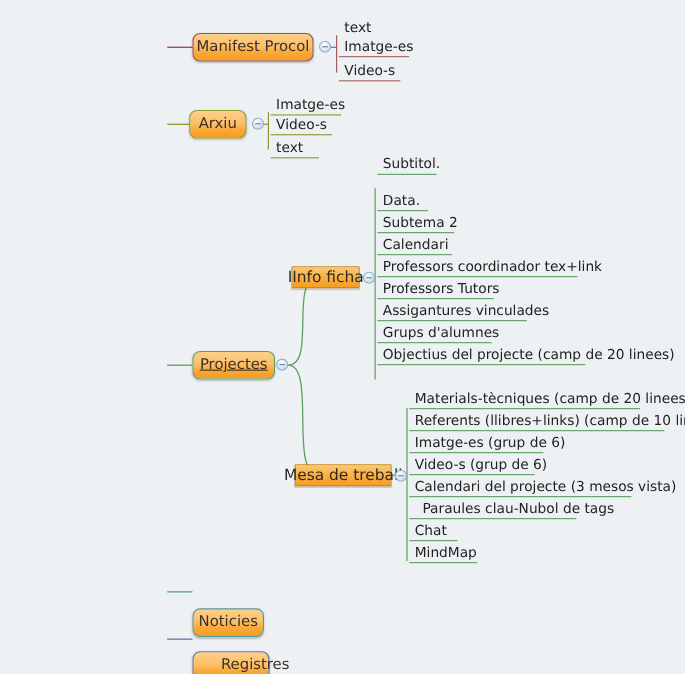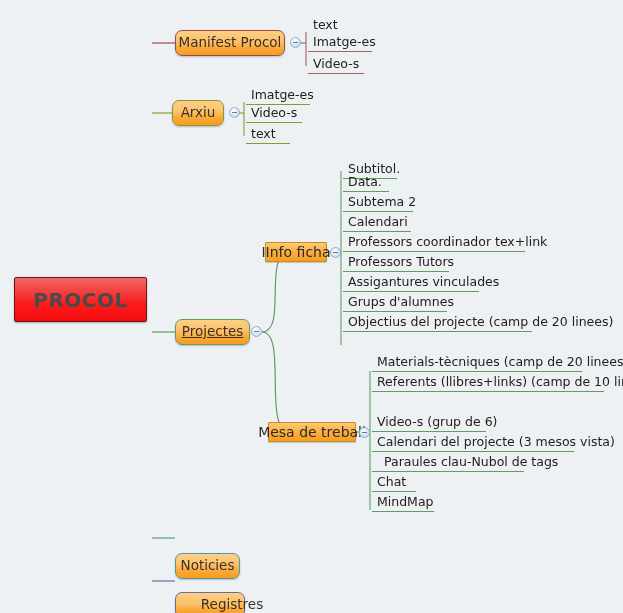--- a/index.html
+++ b/index.html
@@ -143,23 +143,20 @@
     <path d="M262,332 C288,332 262,252 290,252" stroke="#5f9e5f" stroke-width="1.2" fill="none"></path>
     <path d="M262,332 C288,332 262,432 290,432" stroke="#5f9e5f" stroke-width="1.2" fill="none"></path>
 
     <path d="M327,252 L341,252" stroke="#5f9e5f" stroke-width="1.1" fill="none"></path>
     <path d="M341,171 L341,345" stroke="#5f9e5f" stroke-width="1.1" fill="none"></path>
 
     <path d="M356,432 L370,432" stroke="#5f9e5f" stroke-width="1.1" fill="none"></path>
     <path d="M370,371 L370,510" stroke="#5f9e5f" stroke-width="1.1" fill="none"></path>
   </svg>
 
-  <div class="node node-root" style="left:14px; top:277px; width:133px; height:45px;">
-    <span>PROCOL</span>
-  </div>
 
   <div class="node node-main edge-red" style="left:175px; top:30px; width:110px; height:26px;">
     <span>Manifest Procol</span>
   </div>
   <div class="toggle" style="left:290px; top:37px;"></div>
 
   <div class="node node-main edge-olive" style="left:172px; top:100px; width:52px; height:26px;">
     <span>Arxiu</span>
   </div>
   <div class="toggle" style="left:229px; top:107px;"></div>
@@ -200,21 +197,21 @@
   <div class="leaf l-olive" style="left:246px; top:87px; width:64px;">
     <span>Imatge-es</span>
   </div>
   <div class="leaf l-olive" style="left:246px; top:105px; width:56px;">
     <span>Video-s</span>
   </div>
   <div class="leaf l-olive" style="left:246px; top:126px; width:44px;">
     <span>text</span>
   </div>
 
-  <div class="leaf l-green" style="left:343px; top:161px; width:54px;">
+  <div class="leaf l-green" style="left:343px; top:141px; width:54px;">
     <span>Subtitol.</span>
   </div>
   <div class="leaf l-green" style="left:343px; top:174px; width:46px;">
     <span>Data.</span>
   </div>
   <div class="leaf l-green" style="left:343px; top:194px; width:70px;">
     <span>Subtema 2</span>
   </div>
   <div class="leaf l-green" style="left:343px; top:214px; width:68px;">
     <span>Calendari</span>
@@ -234,20 +231,23 @@
   <div class="leaf l-green" style="left:343px; top:314px; width:189px;">
     <span>Objectius del projecte (camp de 20 linees)</span>
   </div>
 
   <div class="leaf l-green" style="left:372px; top:354px; width:210px;">
     <span>Materials-tècniques (camp de 20 linees)</span>
   </div>
   <div class="leaf l-green" style="left:372px; top:374px; width:232px;">
     <span>Referents  (llibres+links) (camp de 10 linees)</span>
   </div>
+  <div class="leaf l-green" style="left:372px; top:394px; width:122px;">
+    <span>Imatge-es (grup de 6)</span>
+  </div>
   <div class="leaf l-green" style="left:372px; top:414px; width:114px;">
     <span>Video-s (grup de 6)</span>
   </div>
   <div class="leaf l-green" style="left:372px; top:434px; width:202px;">
     <span>Calendari del projecte (3 mesos vista)</span>
   </div>
   <div class="leaf l-green" style="left:372px; top:454px; width:152px;padding-left:12px;">
     <span>Paraules clau-Nubol de tags</span>
   </div>
   <div class="leaf l-green" style="left:372px; top:474px; width:44px;">

